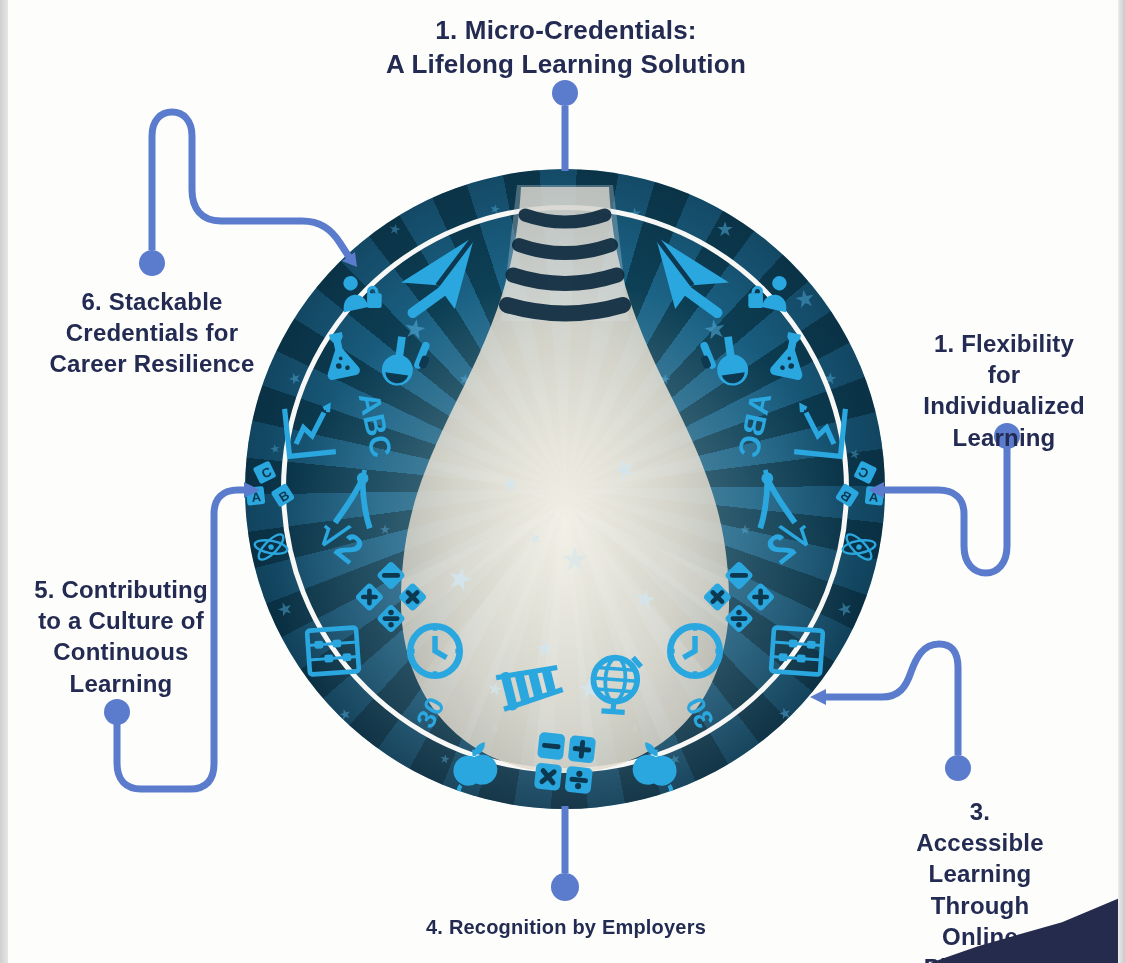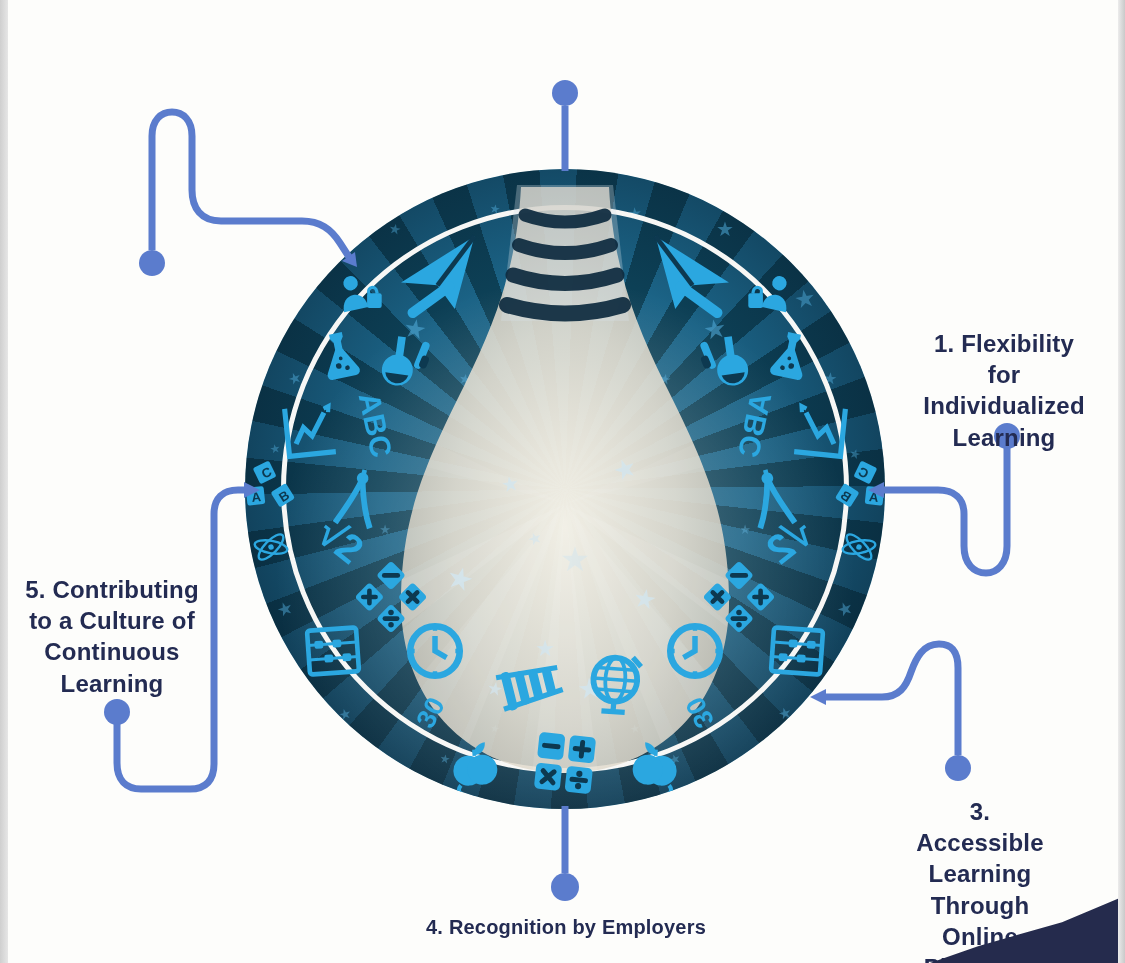--- a/index.html
+++ b/index.html
@@ -260,31 +260,36 @@
         </div>
         <span class="wicon wtext" style="font-size: 27px; left: 454px; top: 544px; transform: translate(-50%, -50%) scaleX(-1) rotate(-62deg);">30</span>
         <div class="wicon" style="left: 410px; top: 596px; transform: translate(-50%, -50%) scaleX(-1) rotate(-4deg);">
           <svg viewBox="0 0 24 24" width="62" height="62">
             <use href="#sym-apple"></use>
           </svg>
         </div>
       </div>
   </div>
 
+  <div class="label label-1" style="left:566px;top:14px;">1. Micro-Credentials:
+A Lifelong Learning Solution</div>
   <div class="label label-2" style="left:1004px;top:328px;">1. Flexibility for
 Individualized
 Learning</div>
   <div class="label label-3" style="left:956px;top:796px;margin-left:24px;">3. Accessible Learning
 Through Online
 Platforms</div>
   <div class="label label-4" style="left:566px;top:914px;">4. Recognition by Employers</div>
-  <div class="label label-5" style="left:112px;top:574px;text-align:center;">5. Contributing
+  <div class="label label-5" style="left:121px;top:574px;text-align:center;">5. Contributing
 to a Culture of
 Continuous
 Learning</div>
+  <div class="label label-6" style="left:152px;top:286px;">6. Stackable
+Credentials for
+Career Resilience</div>
 
   <svg class="connector-svg" width="1125" height="963" viewBox="0 0 1125 963">
     <g fill="none" stroke="#5b7ccd" stroke-width="7">
       <path d="M565 106 V171"></path>
       <path d="M1007 447 V546 C1007 564 997 573 986 573 C974 573 964 564 964 546 V514 C964 498 954 490 938 490 L881 490"></path>
       <path d="M958 755 V668 C958 652 952 644 939 644 C923 644 916 658 911 672 C906 687 899 697 882 697 L823 697"></path>
       <path d="M565 806 V873"></path>
       <path d="M117 724 V763 C117 780 126 789 141 789 L190 789 C206 789 214 780 214 764 L214 514 C214 498 223 490 238 490 L247 490"></path>
       <path d="M152 250 V136 C152 120 161 112 172 112 C183 112 192 120 192 136 V190 C192 208 201 221 221 221 L302 221 C320 221 331 229 340 243 L349 257"></path>
     </g>

